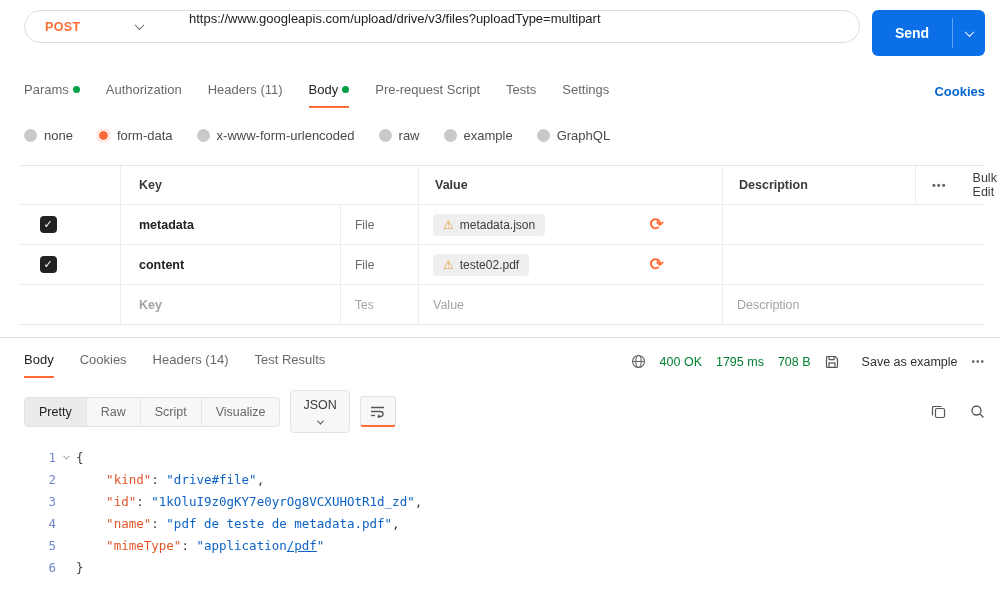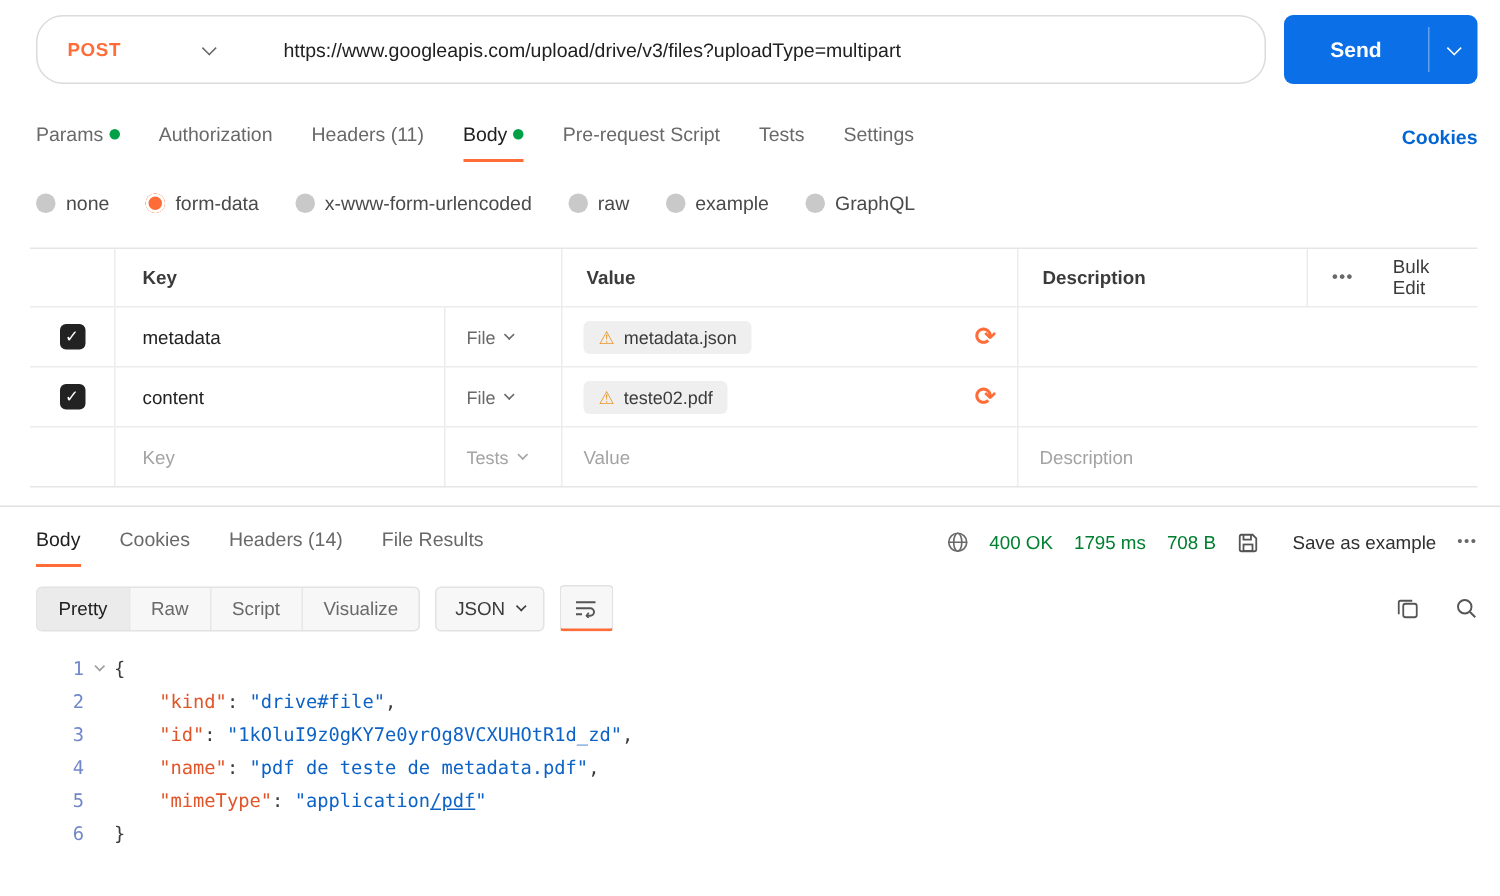--- a/index.html
+++ b/index.html
@@ -10,27 +10,27 @@
   }
   *{box-sizing:border-box;margin:0;padding:0;}
   body{width:1000px;height:597px;overflow:hidden;background:#fff;
        font-family:"Liberation Sans","DejaVu Sans",sans-serif;color:var(--txt);}
   .chev{display:inline-block;width:7px;height:7px;border-right:1.6px solid currentColor;
         border-bottom:1.6px solid currentColor;transform:rotate(45deg) translate(-1px,-1px);}
   .chev-xs{width:5px;height:5px;border-width:1.4px;}
 
   
   .request-row{display:flex;gap:12px;margin:10px 15px 0 24px;}
-  .request-box{flex:1;height:46px;border:1px solid #DBDBDB;border-radius:18px;
-               display:flex;align-items:center;background:#fff;}
+  .request-box{flex:1;height:33px;border:1px solid #DBDBDB;border-radius:18px;
+               display:flex;align-items:flex-start;background:#fff;}
   .method{width:138px;height:100%;display:flex;align-items:center;justify-content:space-between;
           padding:0 20px;cursor:pointer;color:var(--muted);}
   .method-label{color:var(--accent);font-weight:700;font-size:12.5px;letter-spacing:.4px;}
   .url{flex:1;font-size:13px;color:var(--txt);padding-left:26px;white-space:nowrap;overflow:hidden;}
-  .send-btn{width:129px;height:46px;background:var(--send);border-radius:6px;display:flex;
+  .send-btn{width:113px;height:46px;background:var(--send);border-radius:6px;display:flex;
             color:#fff;cursor:pointer;overflow:hidden;}
   .send-main{flex:1;display:flex;align-items:center;justify-content:center;
              font-size:14px;font-weight:700;}
   .send-split{width:1px;background:rgba(255,255,255,.35);margin:8px 0;}
   .send-caret{width:32px;display:flex;align-items:center;justify-content:center;}
 
   
   .tabs-row{display:flex;align-items:flex-end;gap:26px;margin:26px 15px 0 24px;font-size:13px;color:var(--muted);}
   .tab{padding-bottom:9px;border-bottom:2px solid transparent;cursor:pointer;display:flex;align-items:center;gap:4px;}
   .tab.active{color:var(--txt);border-bottom-color:var(--accent);}
@@ -42,30 +42,30 @@
   .mode{display:flex;align-items:center;gap:7px;cursor:pointer;}
   .radio{width:13px;height:13px;border-radius:50%;background:#C9C9C9;flex:none;}
   .mode.selected .radio{background:var(--accent);box-shadow:inset 0 0 0 2px #fff,inset 0 0 0 13px var(--accent);
         border:0;background:var(--accent);}
   .mode.selected .radio{background:var(--accent);}
 
   
   .ft{margin:22px 15px 0 20px;border-top:1px solid var(--border);border-bottom:1px solid var(--border);font-size:12.5px;}
   .ft-header{display:grid;grid-template-columns:56px 298px 304px 193px 1fr;height:38px;}
   .ft-header .cell{display:flex;align-items:center;padding:0 16px;font-weight:700;color:#3b3b3b;}
-  .bl{border-left:1px solid var(--border-lt);}
+  .bl{border-left:1px solid var(--border-lt);margin-left:44px;}
   .bulk-cell{display:flex;align-items:center;gap:10px;justify-content:flex-start;padding:0 12px;}
   .bulk-more{color:var(--muted);letter-spacing:1px;font-size:11px;cursor:pointer;}
   .bulk-label{color:#3b3b3b;font-weight:400;cursor:pointer;padding-left:16px;}
   .ft-row{display:grid;grid-template-columns:56px 220px 78px 304px 1fr;height:40px;border-top:1px solid var(--border-lt);}
   .ft-row .cell{display:flex;align-items:center;padding:0 14px;overflow:hidden;}
   .chk-cell{justify-content:center;}
   .checkbox{width:17px;height:17px;border-radius:4px;background:#222;color:#fff;display:flex;
             align-items:center;justify-content:center;font-size:11px;cursor:pointer;}
-  .key-cell{padding-left:18px !important;}
+  .key-cell{padding-left:18px !important;font-weight:bold;}
   .type-sel{display:flex;align-items:center;gap:7px;color:var(--muted);font-size:12px;cursor:pointer;}
   .value-cell{justify-content:space-between;}
   .chip{display:inline-flex;align-items:center;gap:6px;background:#EFEFEF;border-radius:4px;
         padding:4px 10px;font-size:12px;color:#3b3b3b;cursor:pointer;max-width:230px;white-space:nowrap;}
   .warn-ic{color:var(--warn);font-size:12px;}
   .reupload{color:var(--accent);font-size:17px;font-weight:700;cursor:pointer;line-height:1;}
   .ph{color:#A3A3A3;}
 
   .section-divider{border-top:1px solid #E0E0E0;margin-top:12px;}
 
@@ -77,21 +77,21 @@
   .save-ex{display:flex;align-items:center;gap:23px;color:#303030;cursor:pointer;}
   .resp-more{color:var(--muted);letter-spacing:1px;font-size:10px;cursor:pointer;}
 
   
   .view-bar{display:flex;align-items:center;margin:12px 15px 0 24px;}
   .seg-group{display:flex;border:1px solid #E2E2E2;border-radius:4px;overflow:hidden;background:#F7F7F7;}
   .seg{padding:7px 14px;font-size:12.5px;color:var(--muted);cursor:pointer;border-left:1px solid #E7E7E7;}
   .seg:first-child{border-left:0;}
   .seg.active{background:#EBEBEB;color:var(--txt);}
   .lang-dd{margin-left:10px;display:flex;align-items:center;gap:8px;border:1px solid #E2E2E2;border-radius:4px;
-           background:#F7F7F7;padding:7px 12px;font-size:12.5px;color:#3b3b3b;cursor:pointer;}
+           background:#F7F7F7;padding:7px 12px;font-size:12.5px;color:#3b3b3b;cursor:pointer;flex-direction:column;}
   .wrap-btn{margin-left:10px;width:36px;height:31px;display:flex;align-items:center;justify-content:center;
             border:1px solid #E2E2E2;border-bottom:2px solid var(--accent);border-radius:3px;background:#F7F7F7;cursor:pointer;}
   .view-right{margin-left:auto;display:flex;align-items:center;gap:24px;color:#555;}
   .icon-btn{cursor:pointer;display:flex;align-items:center;}
 
   
   .code{margin-top:14px;font-family:"DejaVu Sans Mono","Liberation Mono",monospace;font-size:12.5px;}
   .code-line{display:flex;line-height:22px;}
   .ln{width:56px;text-align:right;color:var(--code-ln);flex:none;user-select:none;}
   .fold{width:20px;flex:none;text-align:center;color:#9e9e9e;}
@@ -251,21 +251,21 @@
   <div class="tab active">
     <span>Body</span>
   </div>
   <div class="tab">
     <span>Cookies</span>
   </div>
   <div class="tab">
     <span>Headers (14)</span>
   </div>
   <div class="tab">
-    <span>File Results</span>
+    <span>Test Results</span>
   </div>
 
   <div class="resp-meta">
     <span class="meta-ic">
       <svg width="15" height="15" viewBox="0 0 15 15" fill="none" stroke="#696969" stroke-width="1.1">
         <circle cx="7.5" cy="7.5" r="6"></circle>
           <ellipse cx="7.5" cy="7.5" rx="2.7" ry="6"></ellipse>
           <path d="M1.5 7.5h12"></path>
       </svg>
     </span>

